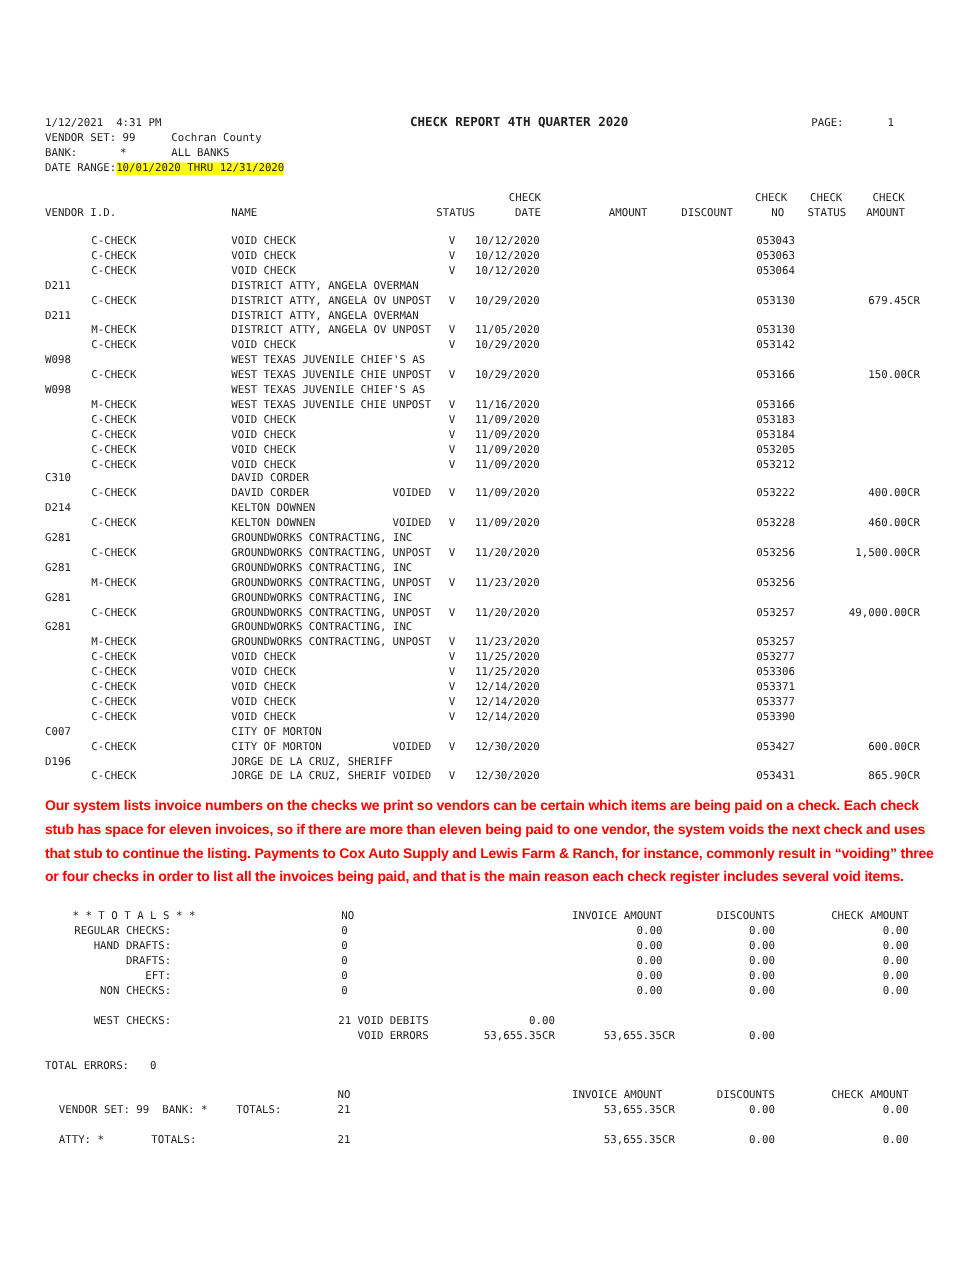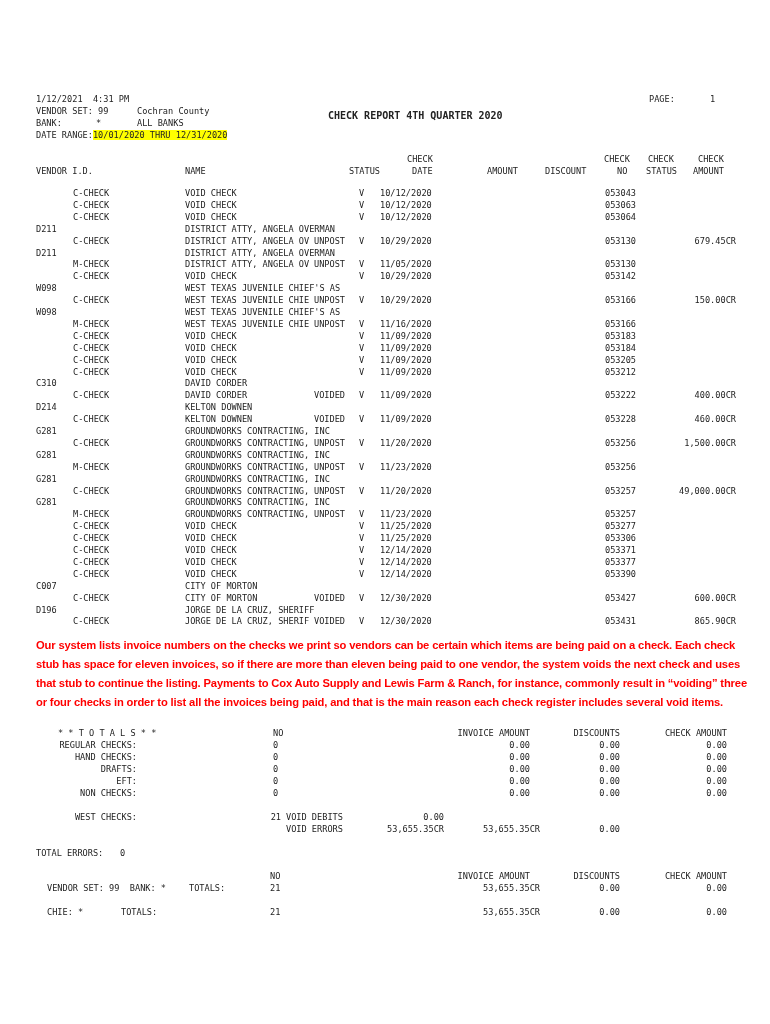--- a/index.html
+++ b/index.html
@@ -12,21 +12,21 @@
   .row { position: absolute; left: 0; width: 770px; height: 12px; }
   .c { position: absolute; top: 0; white-space: pre; }
   .r { text-align: right; }
   .note { position: absolute; left: 36px; top: 636px; width: 712px; color: #ff0000;
           font-family: "Liberation Sans", sans-serif; font-weight: bold; font-size: 11.2px; line-height: 19px; letter-spacing: -0.15px; }
 </style>
 </head>
 <body>
 
 <div class="abs mono" style="left:36px;top:94px;">1/12/2021  4:31 PM</div>
-<div class="abs title" style="left:328px;top:110px;">CHECK REPORT 4TH QUARTER 2020</div>
+<div class="abs title" style="left:328px;top:93px;">CHECK REPORT 4TH QUARTER 2020</div>
 <div class="abs mono" style="left:649px;top:94px;">PAGE:</div>
 <div class="abs mono" style="left:710px;top:94px;">1</div>
 <div class="abs mono" style="left:36px;top:106px;">VENDOR SET: 99</div>
 <div class="abs mono" style="left:137px;top:106px;">Cochran County</div>
 <div class="abs mono" style="left:36px;top:118px;">BANK:</div>
 <div class="abs mono" style="left:96px;top:118px;">*</div>
 <div class="abs mono" style="left:137px;top:118px;">ALL BANKS</div>
 <div class="abs mono" style="left:36px;top:130px;"><span>DATE RANGE:</span><span class="hl">10/01/2020 THRU 12/31/2020</span></div>
 
 <div class="abs mono" style="left:36px;top:166px;">VENDOR I.D.</div>
@@ -89,21 +89,21 @@
 <div class="abs mono" style="left:273px;top:728px;">NO</div>
 <div class="abs mono r" style="left:430px;width:100px;top:728px;">INVOICE AMOUNT</div>
 <div class="abs mono r" style="left:540px;width:80px;top:728px;">DISCOUNTS</div>
 <div class="abs mono r" style="left:640px;width:87px;top:728px;">CHECK AMOUNT</div>
 <div id="totals-lines">
     <div class="abs mono r" style="left: 36px; width: 101px; top: 740px;">REGULAR CHECKS:</div>
     <div class="abs mono" style="left: 273px; width: 31px; top: 740px;">0</div>
     <div class="abs mono r" style="left: 430px; width: 100px; top: 740px;">0.00</div>
     <div class="abs mono r" style="left: 540px; width: 80px; top: 740px;">0.00</div>
     <div class="abs mono r" style="left: 640px; width: 87px; top: 740px;">0.00</div>
-    <div class="abs mono r" style="left: 36px; width: 101px; top: 752px;">HAND CHECKS:</div>
+    <div class="abs mono r" style="left: 36px; width: 101px; top: 752px;">HAND DRAFTS:</div>
     <div class="abs mono" style="left: 273px; width: 31px; top: 752px;">0</div>
     <div class="abs mono r" style="left: 430px; width: 100px; top: 752px;">0.00</div>
     <div class="abs mono r" style="left: 540px; width: 80px; top: 752px;">0.00</div>
     <div class="abs mono r" style="left: 640px; width: 87px; top: 752px;">0.00</div>
     <div class="abs mono r" style="left: 36px; width: 101px; top: 764px;">DRAFTS:</div>
     <div class="abs mono" style="left: 273px; width: 31px; top: 764px;">0</div>
     <div class="abs mono r" style="left: 430px; width: 100px; top: 764px;">0.00</div>
     <div class="abs mono r" style="left: 540px; width: 80px; top: 764px;">0.00</div>
     <div class="abs mono r" style="left: 640px; width: 87px; top: 764px;">0.00</div>
     <div class="abs mono r" style="left: 36px; width: 101px; top: 776px;">EFT:</div>
@@ -135,18 +135,18 @@
 <div class="abs mono r" style="left:540px;width:80px;top:871px;">DISCOUNTS</div>
 <div class="abs mono r" style="left:640px;width:87px;top:871px;">CHECK AMOUNT</div>
 
 <div class="abs mono" style="left:47px;top:883px;">VENDOR SET: 99  BANK: *</div>
 <div class="abs mono" style="left:189px;top:883px;">TOTALS:</div>
 <div class="abs mono" style="left:270px;top:883px;">21</div>
 <div class="abs mono r" style="left:440px;width:100px;top:883px;">53,655.35CR</div>
 <div class="abs mono r" style="left:540px;width:80px;top:883px;">0.00</div>
 <div class="abs mono r" style="left:640px;width:87px;top:883px;">0.00</div>
 
-<div class="abs mono" style="left:47px;top:907px;">CHIE: *</div>
+<div class="abs mono" style="left:47px;top:907px;">ATTY: *</div>
 <div class="abs mono" style="left:121px;top:907px;">TOTALS:</div>
 <div class="abs mono" style="left:270px;top:907px;">21</div>
 <div class="abs mono r" style="left:440px;width:100px;top:907px;">53,655.35CR</div>
 <div class="abs mono r" style="left:540px;width:80px;top:907px;">0.00</div>
 <div class="abs mono r" style="left:640px;width:87px;top:907px;">0.00</div>
 
 </body></html>

